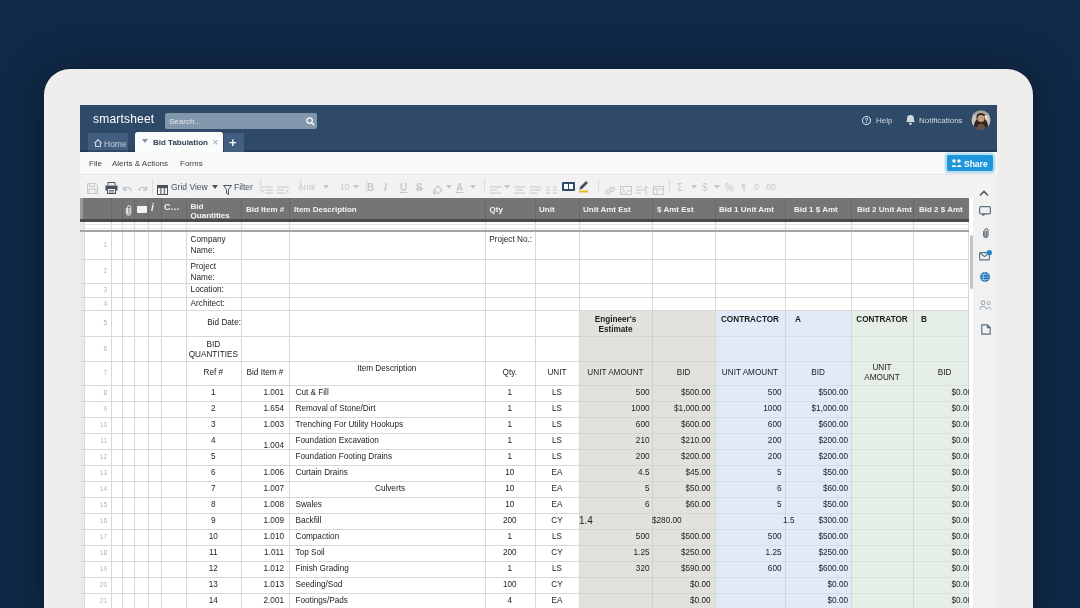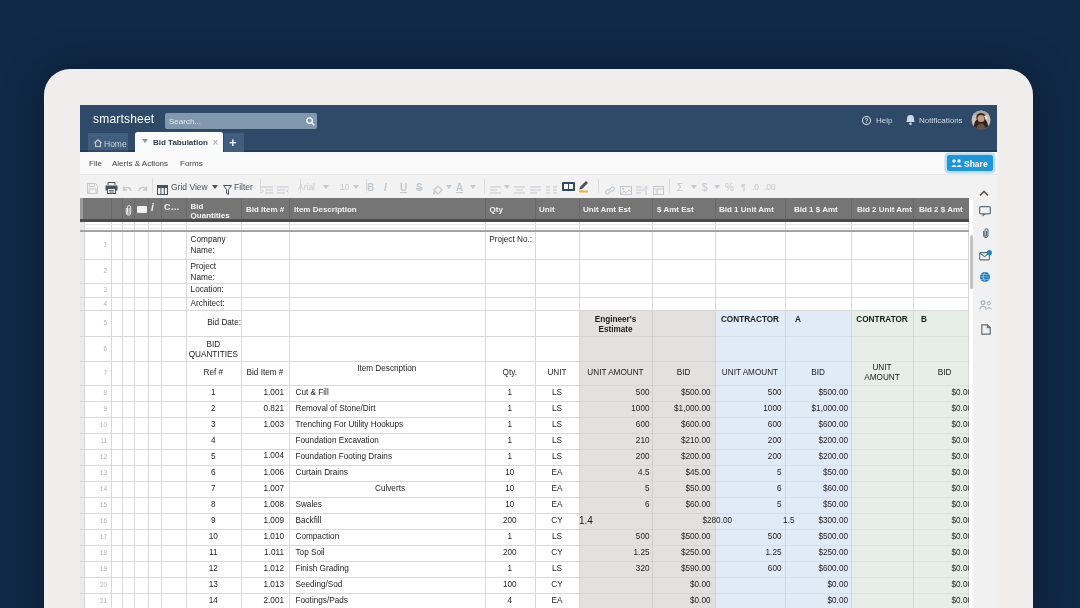--- a/index.html
+++ b/index.html
@@ -331,41 +331,41 @@
 <div style="position:absolute;left:161px;top:163px;width:48px;height:16px;font-size:8.2px;line-height:10px;text-align:right;padding-right:5px;padding-top:3px;color:#1c1c1c;box-sizing:border-box;overflow:hidden;">1.001</div>
 <div style="position:absolute;left:209px;top:163px;width:195.5px;height:16px;font-size:8.2px;line-height:10px;text-align:left;padding-left:6.5px;padding-top:3px;color:#1c1c1c;box-sizing:border-box;overflow:hidden;white-space:nowrap;">Cut &amp; Fill</div>
 <div style="position:absolute;left:404.5px;top:163px;width:50.5px;height:16px;font-size:8.2px;line-height:10px;text-align:center;padding-top:3px;color:#1c1c1c;box-sizing:border-box;overflow:hidden;">1</div>
 <div style="position:absolute;left:455px;top:163px;width:44px;height:16px;font-size:8.2px;line-height:10px;text-align:center;padding-top:3px;color:#1c1c1c;box-sizing:border-box;overflow:hidden;">LS</div>
 <div style="position:absolute;left:499px;top:163px;width:73px;height:16px;font-size:8.2px;line-height:10px;text-align:right;padding-right:2.5px;padding-top:3px;color:#1c1c1c;box-sizing:border-box;overflow:hidden;">500</div>
 <div style="position:absolute;left:572px;top:163px;width:63px;height:16px;font-size:8.2px;line-height:10px;text-align:right;padding-right:4.5px;padding-top:3px;color:#1c1c1c;box-sizing:border-box;overflow:hidden;">$500.00</div>
 <div style="position:absolute;left:635px;top:163px;width:70px;height:16px;font-size:8.2px;line-height:10px;text-align:right;padding-right:3.5px;padding-top:3px;color:#1c1c1c;box-sizing:border-box;overflow:hidden;">500</div>
 <div style="position:absolute;left:705px;top:163px;width:66px;height:16px;font-size:8.2px;line-height:10px;text-align:right;padding-right:3px;padding-top:3px;color:#1c1c1c;box-sizing:border-box;overflow:hidden;">$500.00</div>
 <div style="position:absolute;left:833px;top:163px;width:63px;height:16px;font-size:8.2px;line-height:10px;text-align:right;padding-right:4px;padding-top:3px;color:#1c1c1c;box-sizing:border-box;overflow:hidden;">$0.00</div>
 <div style="position:absolute;left:105.6px;top:179px;width:55.400000000000006px;height:16px;font-size:8.2px;line-height:10px;text-align:center;padding-top:3px;color:#1c1c1c;box-sizing:border-box;overflow:hidden;">2</div>
-<div style="position:absolute;left:161px;top:179px;width:48px;height:16px;font-size:8.2px;line-height:10px;text-align:right;padding-right:5px;padding-top:3px;color:#1c1c1c;box-sizing:border-box;overflow:hidden;">0.821</div>
+<div style="position:absolute;left:161px;top:179px;width:48px;height:16px;font-size:8.2px;line-height:10px;text-align:right;padding-right:5px;padding-top:3px;color:#1c1c1c;box-sizing:border-box;overflow:hidden;">1.654</div>
 <div style="position:absolute;left:209px;top:179px;width:195.5px;height:16px;font-size:8.2px;line-height:10px;text-align:left;padding-left:6.5px;padding-top:3px;color:#1c1c1c;box-sizing:border-box;overflow:hidden;white-space:nowrap;">Removal of Stone/Dirt</div>
 <div style="position:absolute;left:404.5px;top:179px;width:50.5px;height:16px;font-size:8.2px;line-height:10px;text-align:center;padding-top:3px;color:#1c1c1c;box-sizing:border-box;overflow:hidden;">1</div>
 <div style="position:absolute;left:455px;top:179px;width:44px;height:16px;font-size:8.2px;line-height:10px;text-align:center;padding-top:3px;color:#1c1c1c;box-sizing:border-box;overflow:hidden;">LS</div>
 <div style="position:absolute;left:499px;top:179px;width:73px;height:16px;font-size:8.2px;line-height:10px;text-align:right;padding-right:2.5px;padding-top:3px;color:#1c1c1c;box-sizing:border-box;overflow:hidden;">1000</div>
 <div style="position:absolute;left:572px;top:179px;width:63px;height:16px;font-size:8.2px;line-height:10px;text-align:right;padding-right:4.5px;padding-top:3px;color:#1c1c1c;box-sizing:border-box;overflow:hidden;">$1,000.00</div>
 <div style="position:absolute;left:635px;top:179px;width:70px;height:16px;font-size:8.2px;line-height:10px;text-align:right;padding-right:3.5px;padding-top:3px;color:#1c1c1c;box-sizing:border-box;overflow:hidden;">1000</div>
 <div style="position:absolute;left:705px;top:179px;width:66px;height:16px;font-size:8.2px;line-height:10px;text-align:right;padding-right:3px;padding-top:3px;color:#1c1c1c;box-sizing:border-box;overflow:hidden;">$1,000.00</div>
 <div style="position:absolute;left:833px;top:179px;width:63px;height:16px;font-size:8.2px;line-height:10px;text-align:right;padding-right:4px;padding-top:3px;color:#1c1c1c;box-sizing:border-box;overflow:hidden;">$0.00</div>
 <div style="position:absolute;left:105.6px;top:195px;width:55.400000000000006px;height:16px;font-size:8.2px;line-height:10px;text-align:center;padding-top:3px;color:#1c1c1c;box-sizing:border-box;overflow:hidden;">3</div>
 <div style="position:absolute;left:161px;top:195px;width:48px;height:16px;font-size:8.2px;line-height:10px;text-align:right;padding-right:5px;padding-top:3px;color:#1c1c1c;box-sizing:border-box;overflow:hidden;">1.003</div>
 <div style="position:absolute;left:209px;top:195px;width:195.5px;height:16px;font-size:8.2px;line-height:10px;text-align:left;padding-left:6.5px;padding-top:3px;color:#1c1c1c;box-sizing:border-box;overflow:hidden;white-space:nowrap;">Trenching For Utility Hookups</div>
 <div style="position:absolute;left:404.5px;top:195px;width:50.5px;height:16px;font-size:8.2px;line-height:10px;text-align:center;padding-top:3px;color:#1c1c1c;box-sizing:border-box;overflow:hidden;">1</div>
 <div style="position:absolute;left:455px;top:195px;width:44px;height:16px;font-size:8.2px;line-height:10px;text-align:center;padding-top:3px;color:#1c1c1c;box-sizing:border-box;overflow:hidden;">LS</div>
 <div style="position:absolute;left:499px;top:195px;width:73px;height:16px;font-size:8.2px;line-height:10px;text-align:right;padding-right:2.5px;padding-top:3px;color:#1c1c1c;box-sizing:border-box;overflow:hidden;">600</div>
 <div style="position:absolute;left:572px;top:195px;width:63px;height:16px;font-size:8.2px;line-height:10px;text-align:right;padding-right:4.5px;padding-top:3px;color:#1c1c1c;box-sizing:border-box;overflow:hidden;">$600.00</div>
 <div style="position:absolute;left:635px;top:195px;width:70px;height:16px;font-size:8.2px;line-height:10px;text-align:right;padding-right:3.5px;padding-top:3px;color:#1c1c1c;box-sizing:border-box;overflow:hidden;">600</div>
 <div style="position:absolute;left:705px;top:195px;width:66px;height:16px;font-size:8.2px;line-height:10px;text-align:right;padding-right:3px;padding-top:3px;color:#1c1c1c;box-sizing:border-box;overflow:hidden;">$600.00</div>
 <div style="position:absolute;left:833px;top:195px;width:63px;height:16px;font-size:8.2px;line-height:10px;text-align:right;padding-right:4px;padding-top:3px;color:#1c1c1c;box-sizing:border-box;overflow:hidden;">$0.00</div>
 <div style="position:absolute;left:105.6px;top:211px;width:55.400000000000006px;height:16px;font-size:8.2px;line-height:10px;text-align:center;padding-top:3px;color:#1c1c1c;box-sizing:border-box;overflow:hidden;">4</div>
-<div style="position:absolute;left:161px;top:226px;width:48px;height:16px;font-size:8.2px;line-height:10px;text-align:right;padding-right:5px;padding-top:3px;color:#1c1c1c;box-sizing:border-box;overflow:hidden;">1.004</div>
+<div style="position:absolute;left:161px;top:216px;width:48px;height:16px;font-size:8.2px;line-height:10px;text-align:right;padding-right:5px;padding-top:3px;color:#1c1c1c;box-sizing:border-box;overflow:hidden;">1.004</div>
 <div style="position:absolute;left:209px;top:211px;width:195.5px;height:16px;font-size:8.2px;line-height:10px;text-align:left;padding-left:6.5px;padding-top:3px;color:#1c1c1c;box-sizing:border-box;overflow:hidden;white-space:nowrap;">Foundation Excavation</div>
 <div style="position:absolute;left:404.5px;top:211px;width:50.5px;height:16px;font-size:8.2px;line-height:10px;text-align:center;padding-top:3px;color:#1c1c1c;box-sizing:border-box;overflow:hidden;">1</div>
 <div style="position:absolute;left:455px;top:211px;width:44px;height:16px;font-size:8.2px;line-height:10px;text-align:center;padding-top:3px;color:#1c1c1c;box-sizing:border-box;overflow:hidden;">LS</div>
 <div style="position:absolute;left:499px;top:211px;width:73px;height:16px;font-size:8.2px;line-height:10px;text-align:right;padding-right:2.5px;padding-top:3px;color:#1c1c1c;box-sizing:border-box;overflow:hidden;">210</div>
 <div style="position:absolute;left:572px;top:211px;width:63px;height:16px;font-size:8.2px;line-height:10px;text-align:right;padding-right:4.5px;padding-top:3px;color:#1c1c1c;box-sizing:border-box;overflow:hidden;">$210.00</div>
 <div style="position:absolute;left:635px;top:211px;width:70px;height:16px;font-size:8.2px;line-height:10px;text-align:right;padding-right:3.5px;padding-top:3px;color:#1c1c1c;box-sizing:border-box;overflow:hidden;">200</div>
 <div style="position:absolute;left:705px;top:211px;width:66px;height:16px;font-size:8.2px;line-height:10px;text-align:right;padding-right:3px;padding-top:3px;color:#1c1c1c;box-sizing:border-box;overflow:hidden;">$200.00</div>
 <div style="position:absolute;left:833px;top:211px;width:63px;height:16px;font-size:8.2px;line-height:10px;text-align:right;padding-right:4px;padding-top:3px;color:#1c1c1c;box-sizing:border-box;overflow:hidden;">$0.00</div>
 <div style="position:absolute;left:105.6px;top:227px;width:55.400000000000006px;height:16px;font-size:8.2px;line-height:10px;text-align:center;padding-top:3px;color:#1c1c1c;box-sizing:border-box;overflow:hidden;">5</div>
 <div style="position:absolute;left:161px;top:227px;width:48px;height:16px;font-size:8.2px;line-height:10px;text-align:right;padding-right:5px;padding-top:19px;color:#1c1c1c;box-sizing:border-box;overflow:hidden;">1.005</div>
@@ -406,21 +406,21 @@
 <div style="position:absolute;left:572px;top:275px;width:63px;height:16px;font-size:8.2px;line-height:10px;text-align:right;padding-right:4.5px;padding-top:3px;color:#1c1c1c;box-sizing:border-box;overflow:hidden;">$60.00</div>
 <div style="position:absolute;left:635px;top:275px;width:70px;height:16px;font-size:8.2px;line-height:10px;text-align:right;padding-right:3.5px;padding-top:3px;color:#1c1c1c;box-sizing:border-box;overflow:hidden;">5</div>
 <div style="position:absolute;left:705px;top:275px;width:66px;height:16px;font-size:8.2px;line-height:10px;text-align:right;padding-right:3px;padding-top:3px;color:#1c1c1c;box-sizing:border-box;overflow:hidden;">$50.00</div>
 <div style="position:absolute;left:833px;top:275px;width:63px;height:16px;font-size:8.2px;line-height:10px;text-align:right;padding-right:4px;padding-top:3px;color:#1c1c1c;box-sizing:border-box;overflow:hidden;">$0.00</div>
 <div style="position:absolute;left:105.6px;top:291px;width:55.400000000000006px;height:16px;font-size:8.2px;line-height:10px;text-align:center;padding-top:3px;color:#1c1c1c;box-sizing:border-box;overflow:hidden;">9</div>
 <div style="position:absolute;left:161px;top:291px;width:48px;height:16px;font-size:8.2px;line-height:10px;text-align:right;padding-right:5px;padding-top:3px;color:#1c1c1c;box-sizing:border-box;overflow:hidden;">1.009</div>
 <div style="position:absolute;left:209px;top:291px;width:195.5px;height:16px;font-size:8.2px;line-height:10px;text-align:left;padding-left:6.5px;padding-top:3px;color:#1c1c1c;box-sizing:border-box;overflow:hidden;white-space:nowrap;">Backfill</div>
 <div style="position:absolute;left:404.5px;top:291px;width:50.5px;height:16px;font-size:8.2px;line-height:10px;text-align:center;padding-top:3px;color:#1c1c1c;box-sizing:border-box;overflow:hidden;">200</div>
 <div style="position:absolute;left:455px;top:291px;width:44px;height:16px;font-size:8.2px;line-height:10px;text-align:center;padding-top:3px;color:#1c1c1c;box-sizing:border-box;overflow:hidden;">CY</div>
 <div style="position:absolute;left:499px;top:291px;width:73px;height:16px;font-size:10px;line-height:10px;padding-right:2.5px;padding-top:3px;color:#1c1c1c;box-sizing:border-box;overflow:hidden;">1.4</div>
-<div style="position:absolute;left:572px;top:291px;width:63px;height:16px;font-size:8.2px;line-height:10px;text-align:center;padding-right:4.5px;padding-top:3px;color:#1c1c1c;box-sizing:border-box;overflow:hidden;margin-left:36px;">$280.00</div>
+<div style="position:absolute;left:572px;top:291px;width:63px;height:16px;font-size:8.2px;line-height:10px;text-align:left;padding-right:4.5px;padding-top:3px;color:#1c1c1c;box-sizing:border-box;overflow:hidden;">$280.00</div>
 <div style="position:absolute;left:648px;top:291px;width:70px;height:16px;font-size:8.2px;line-height:10px;text-align:right;padding-right:3.5px;padding-top:3px;color:#1c1c1c;box-sizing:border-box;overflow:hidden;">1.5</div>
 <div style="position:absolute;left:705px;top:291px;width:66px;height:16px;font-size:8.2px;line-height:10px;text-align:right;padding-right:3px;padding-top:3px;color:#1c1c1c;box-sizing:border-box;overflow:hidden;">$300.00</div>
 <div style="position:absolute;left:833px;top:291px;width:63px;height:16px;font-size:8.2px;line-height:10px;text-align:right;padding-right:4px;padding-top:3px;color:#1c1c1c;box-sizing:border-box;overflow:hidden;">$0.00</div>
 <div style="position:absolute;left:105.6px;top:307px;width:55.400000000000006px;height:16px;font-size:8.2px;line-height:10px;text-align:center;padding-top:3px;color:#1c1c1c;box-sizing:border-box;overflow:hidden;">10</div>
 <div style="position:absolute;left:161px;top:307px;width:48px;height:16px;font-size:8.2px;line-height:10px;text-align:right;padding-right:5px;padding-top:3px;color:#1c1c1c;box-sizing:border-box;overflow:hidden;">1.010</div>
 <div style="position:absolute;left:209px;top:307px;width:195.5px;height:16px;font-size:8.2px;line-height:10px;text-align:left;padding-left:6.5px;padding-top:3px;color:#1c1c1c;box-sizing:border-box;overflow:hidden;white-space:nowrap;">Compaction</div>
 <div style="position:absolute;left:404.5px;top:307px;width:50.5px;height:16px;font-size:8.2px;line-height:10px;text-align:center;padding-top:3px;color:#1c1c1c;box-sizing:border-box;overflow:hidden;">1</div>
 <div style="position:absolute;left:455px;top:307px;width:44px;height:16px;font-size:8.2px;line-height:10px;text-align:center;padding-top:3px;color:#1c1c1c;box-sizing:border-box;overflow:hidden;">LS</div>
 <div style="position:absolute;left:499px;top:307px;width:73px;height:16px;font-size:8.2px;line-height:10px;text-align:right;padding-right:2.5px;padding-top:3px;color:#1c1c1c;box-sizing:border-box;overflow:hidden;">500</div>
 <div style="position:absolute;left:572px;top:307px;width:63px;height:16px;font-size:8.2px;line-height:10px;text-align:right;padding-right:4.5px;padding-top:3px;color:#1c1c1c;box-sizing:border-box;overflow:hidden;">$500.00</div>

